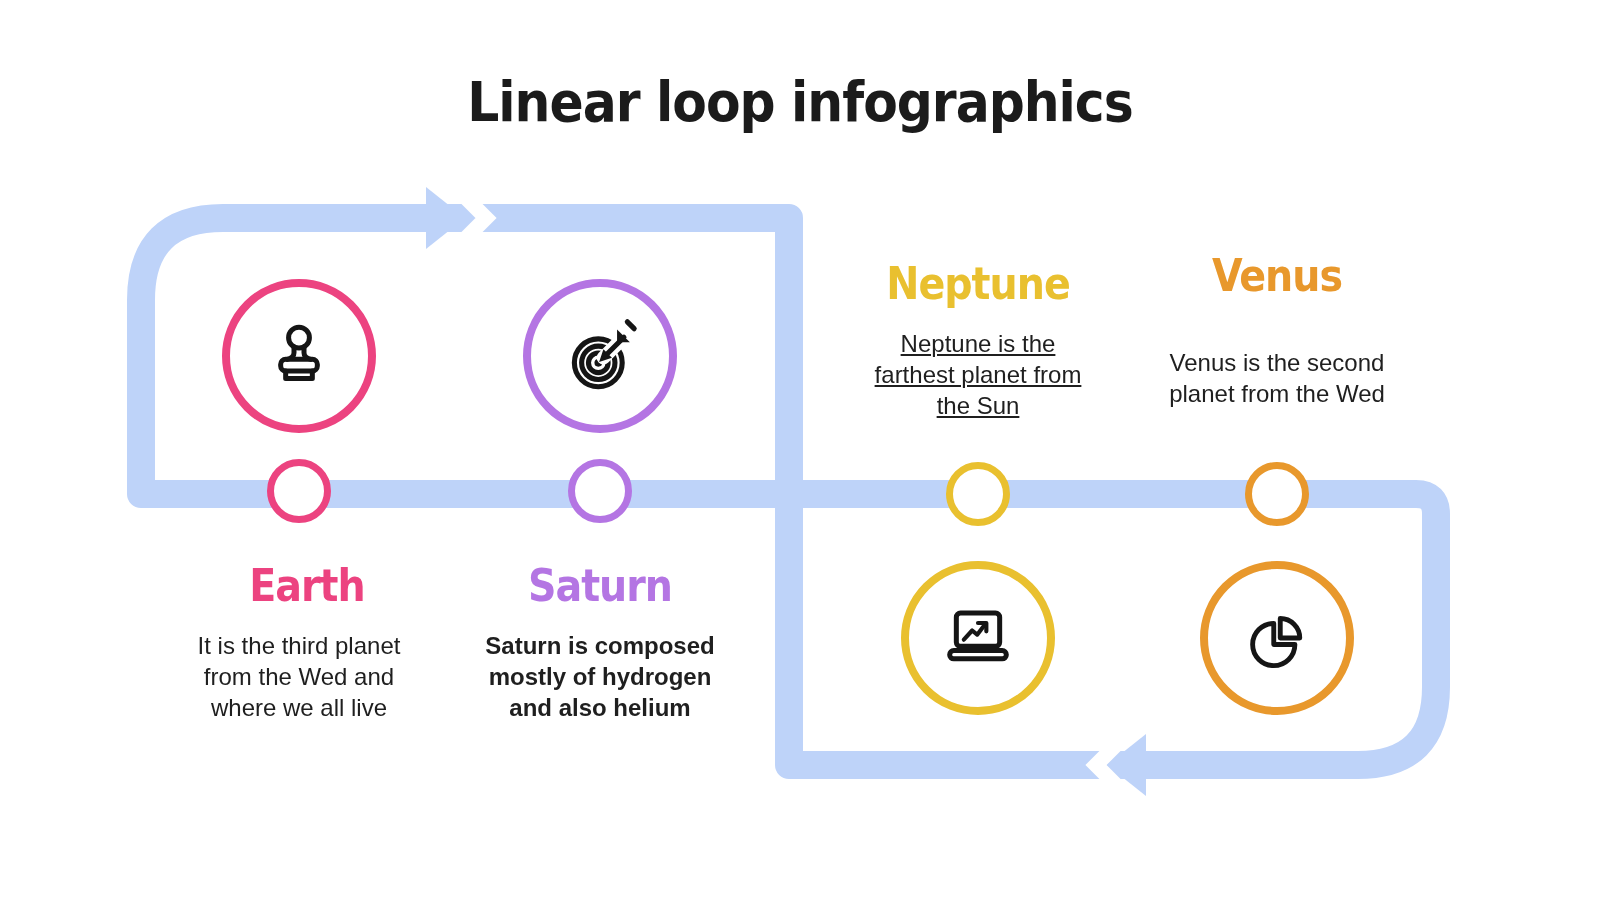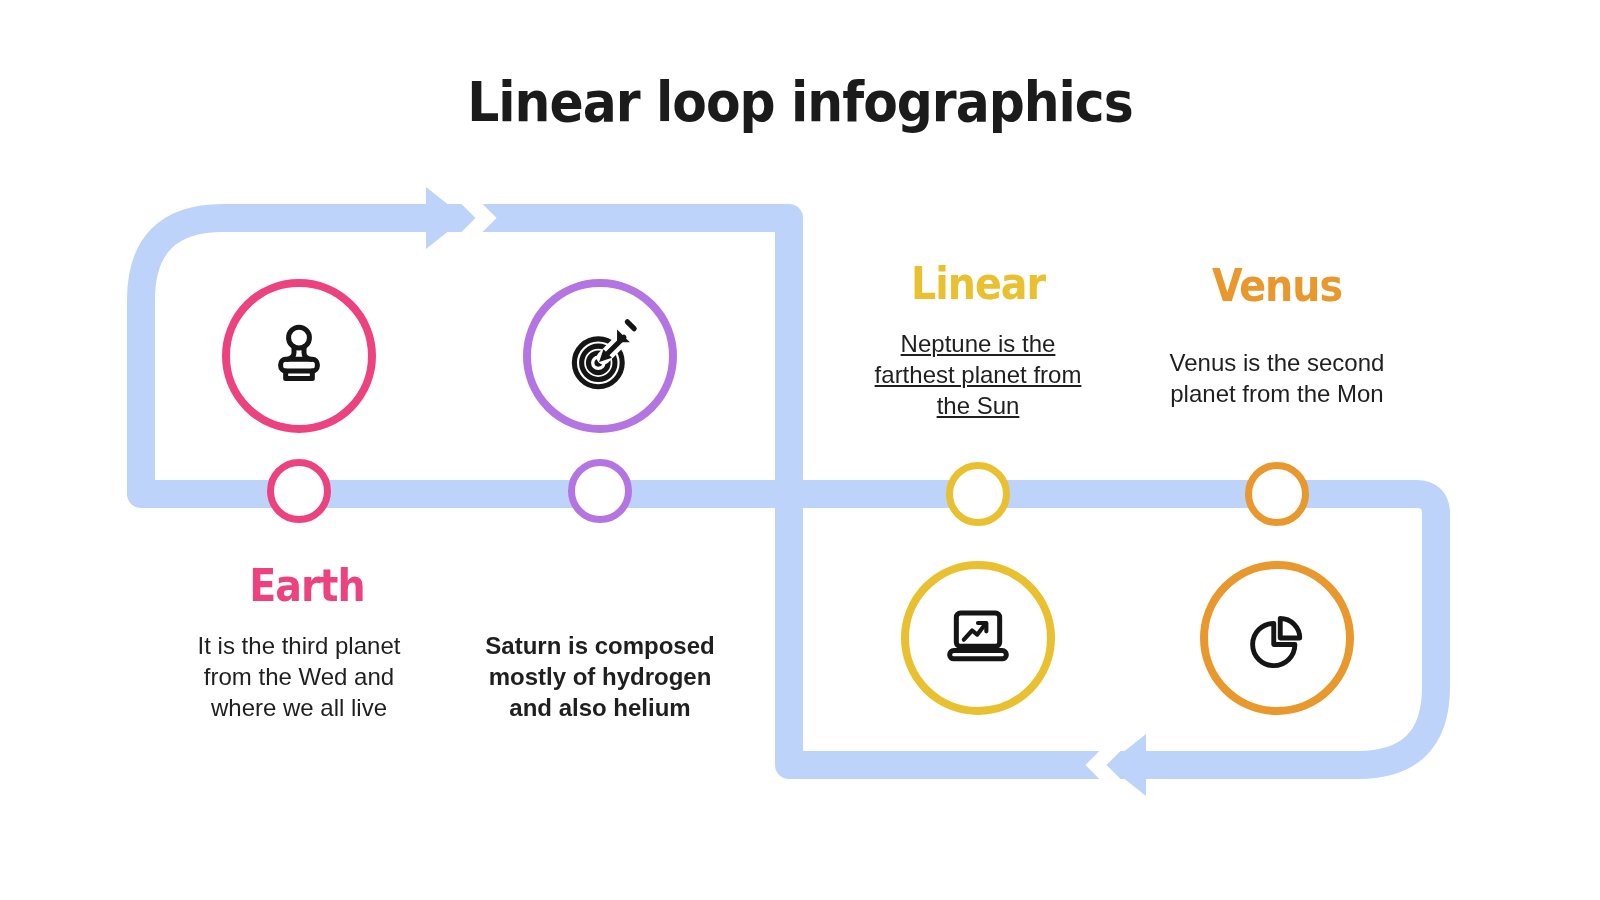--- a/index.html
+++ b/index.html
@@ -92,45 +92,46 @@
         <circle class="ink" cx="46" cy="56" r="11.5"></circle>
         <circle class="ink-fill" cx="46" cy="56" r="4.5"></circle>
         <line class="halo" x1="52" y1="50" x2="82" y2="20"></line>
         <line class="ink" x1="56" y1="46" x2="76" y2="26"></line>
         <polygon class="ink-fill" points="47,55 62,50 52,40"></polygon>
         <polygon class="ink-fill" points="68,32 68,17 83,32"></polygon>
         <line class="ink" x1="80" y1="8" x2="88" y2="16"></line>
       </svg>
     </div>
     <div class="node" style="left:568px;top:459px;"></div>
+    <div class="planet-title" style="left:440px;top:562px;">Saturn</div>
     <div class="planet-desc" style="left:440px;top:630px;font-weight:bold;">Saturn is composed
 mostly of hydrogen
 and also helium</div>
   </div>
 
   <div class="item" style="--accent: #E9C02F;">
-    <div class="planet-title" style="left:818px;top:260px;">Linear</div>
+    <div class="planet-title" style="left:818px;top:260px;">Neptune</div>
     <div class="planet-desc" style="left:818px;top:328px;text-decoration:underline;">Neptune is the
 farthest planet from
 the Sun</div>
     <div class="node" style="left:946px;top:462px;"></div>
     <div class="big-circle" style="left:901px;top:561px;">
       <svg class="icon" width="80" height="80" viewBox="0 0 96 96">
         <rect class="ink" x="22" y="18" width="52" height="40" rx="5"></rect>
         <rect class="ink" x="14" y="63" width="68" height="10" rx="5"></rect>
         <polyline class="ink" style="stroke-width:5" points="31,50 41,39 47,44 57,31"></polyline>
         <polyline class="ink" style="stroke-width:5" points="48,30 58,30 58,40"></polyline>
       </svg>
     </div>
   </div>
 
   <div class="item" style="--accent: #E8982C;">
-    <div class="planet-title" style="left:1117px;top:262px;">Venus</div>
+    <div class="planet-title" style="left:1117px;top:252px;">Venus</div>
     <div class="planet-desc" style="left:1117px;top:347px;">Venus is the second
-planet from the Mon</div>
+planet from the Wed</div>
     <div class="node" style="left:1245px;top:462px;"></div>
     <div class="big-circle" style="left:1200px;top:561px;">
       <svg class="icon" width="78" height="78" viewBox="0 0 96 96">
         <path class="ink" d="M44 30 A26 26 0 1 0 70 56 L44 56 Z"></path>
         <path class="ink" d="M52 48 L52 24 A24 24 0 0 1 76 48 Z"></path>
       </svg>
     </div>
   </div>
 
 </div>

